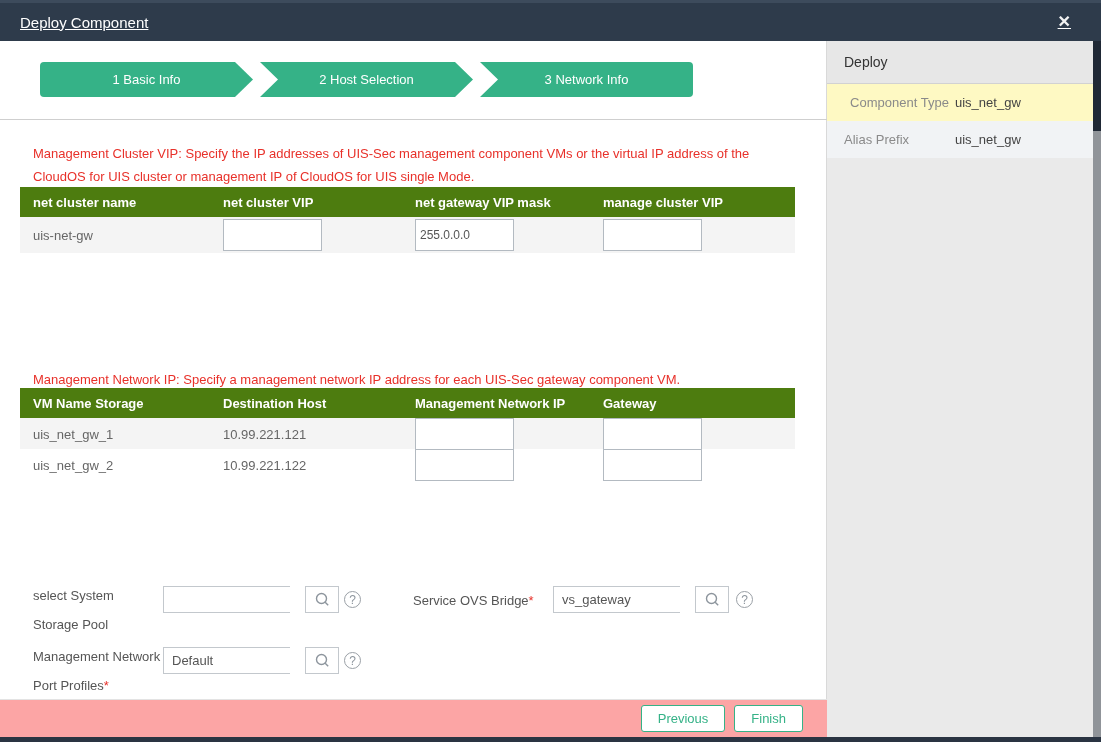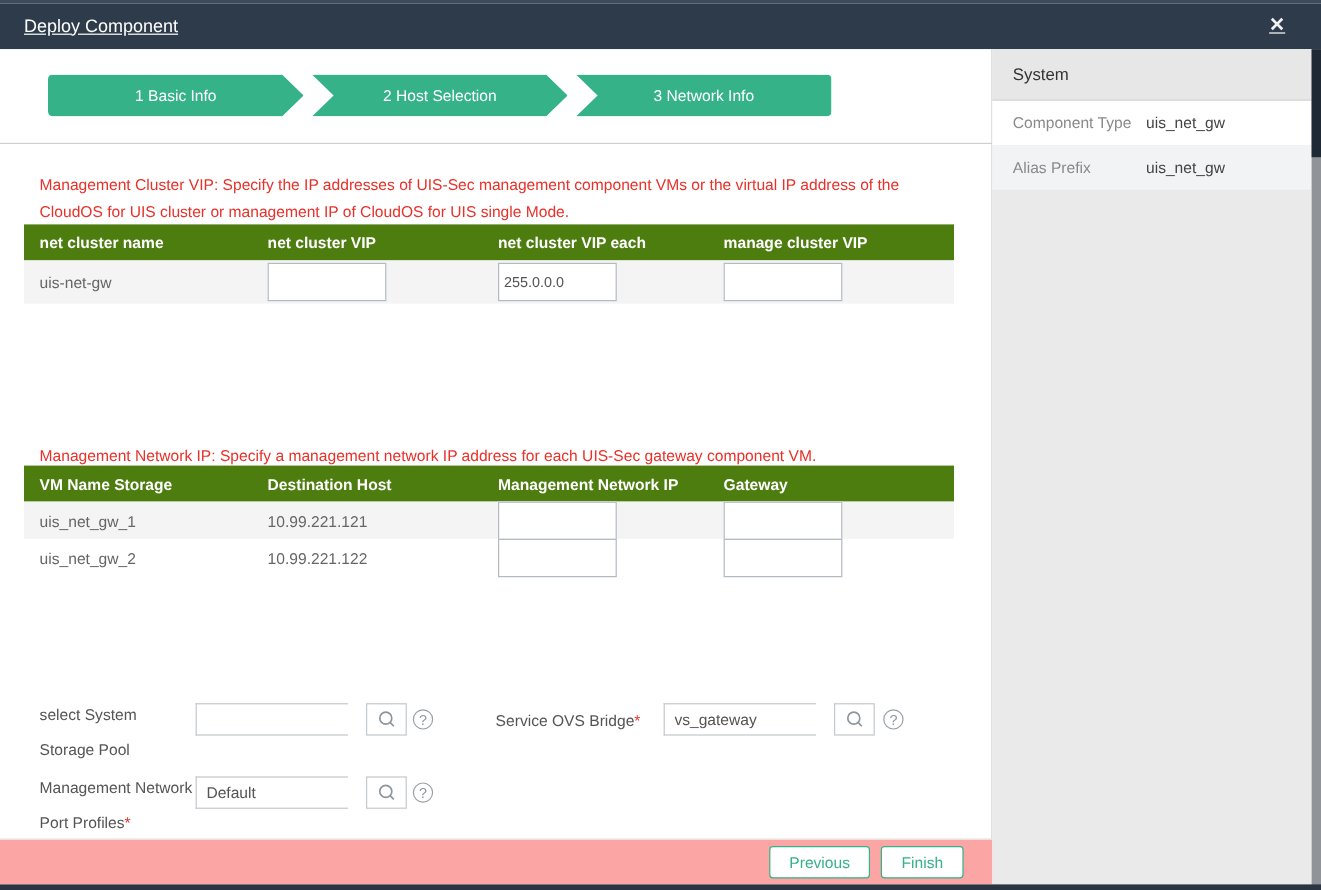--- a/index.html
+++ b/index.html
@@ -59,21 +59,21 @@
   .footer { position:absolute; left:0; top:699px; width:827px; height:38px; background:#fca5a5; border-top:1px solid #e3e3e3;
             display:flex; align-items:center; justify-content:flex-end; gap:9px; padding-right:24px; }
   .btn { height:27px; padding:0 16px; background:#fff; border:1px solid #35b287; border-radius:3px; color:#35b287;
          font-size:13px; font-family:"Liberation Sans",sans-serif; cursor:pointer; }
 
   
   .sidebar { position:absolute; left:827px; top:41px; width:266px; height:701px; background:#eaeaea; }
   .sidebar-header { height:43px; background:#e7e7e7; border-bottom:1px solid #d2d2d2; display:flex; align-items:center;
                     padding-left:17px; font-size:14px; color:#333; }
   .detail-row { height:37px; display:flex; align-items:center; padding-left:17px; font-size:13px; }
-  .detail-row.r1 { background:#ffffff; }
+  .detail-row.r1 { background:#fef9c3;text-align:center; }
   .detail-row.r2 { background:#f1f3f5; }
   .detail-label { width:111px; color:#8a8a8a; }
   .detail-value { color:#444; }
 </style>
 </head>
 <body>
 
 <div class="screen">
   <div class="top-strip"></div>
 
@@ -89,21 +89,21 @@
       <div class="step last">3 Network Info</div>
     </div>
     <div class="wizard-divider"></div>
 
     <div class="note note1">Management Cluster VIP: Specify the IP addresses of UIS-Sec management component VMs or the virtual IP address of the CloudOS for UIS cluster or management IP of CloudOS for UIS single Mode.</div>
 
     <div class="tbl tbl1">
       <div class="trow thead">
         <div>net cluster name</div>
         <div>net cluster VIP</div>
-        <div>net cluster VIP each</div>
+        <div>net gateway VIP mask</div>
         <div>manage cluster VIP</div>
       </div>
       <div class="trow tbody-row row-alt">
         <div>uis-net-gw</div>
         <div><input class="cell-input" value="" style=""></div>
         <div><input class="cell-input" value="255.0.0.0" style=""></div>
         <div><input class="cell-input" value="" style=""></div>
       </div>
     </div>
 
@@ -174,21 +174,21 @@
     </div>
     <div class="help" style="left:344px; top:611px;">?</div>
   </div>
 
   <div class="footer">
     <button class="btn">Previous</button>
     <button class="btn">Finish</button>
   </div>
 
   <div class="sidebar">
-    <div class="sidebar-header">System</div>
+    <div class="sidebar-header">Deploy</div>
     <div class="detail-row r1">
       <span class="detail-label">Component Type</span>
       <span class="detail-value">uis_net_gw</span>
     </div>
     <div class="detail-row r2">
       <span class="detail-label">Alias Prefix</span>
       <span class="detail-value">uis_net_gw</span>
     </div>
   </div>
 

